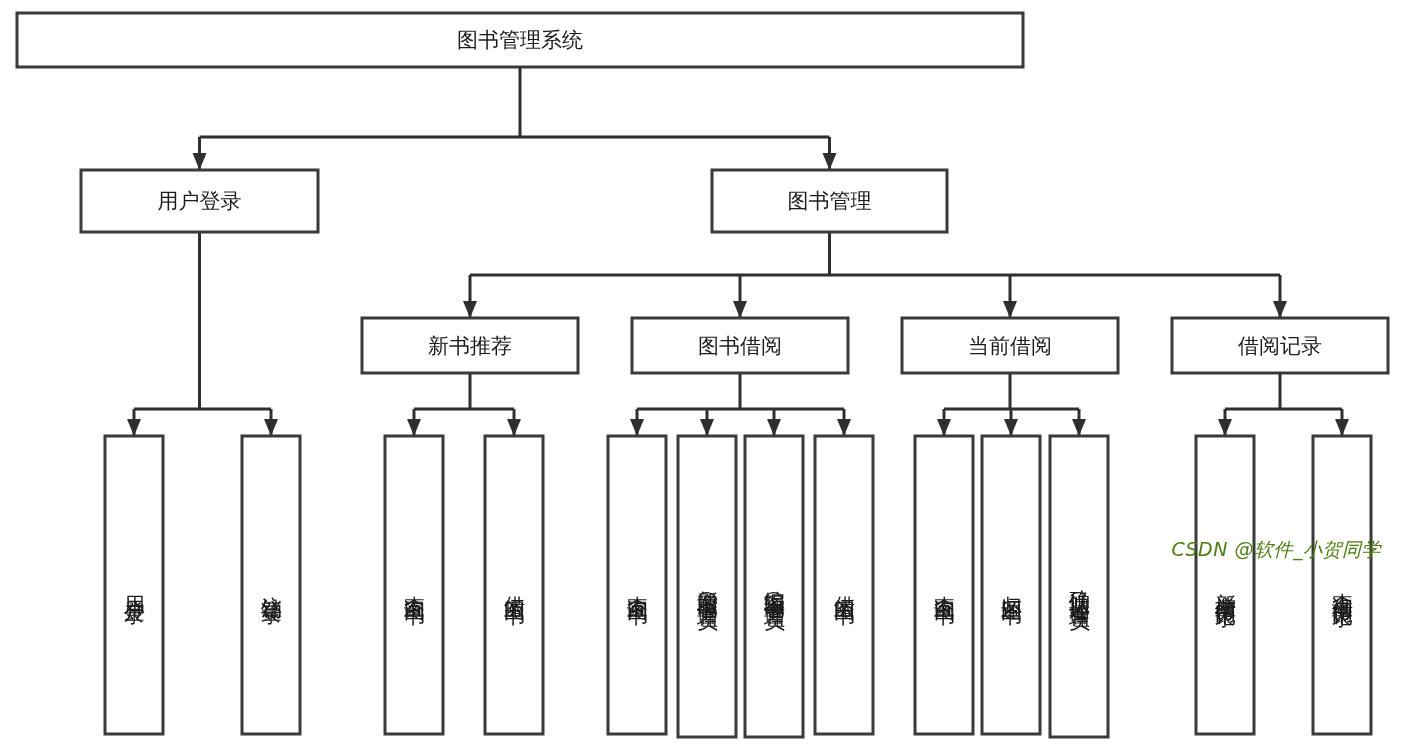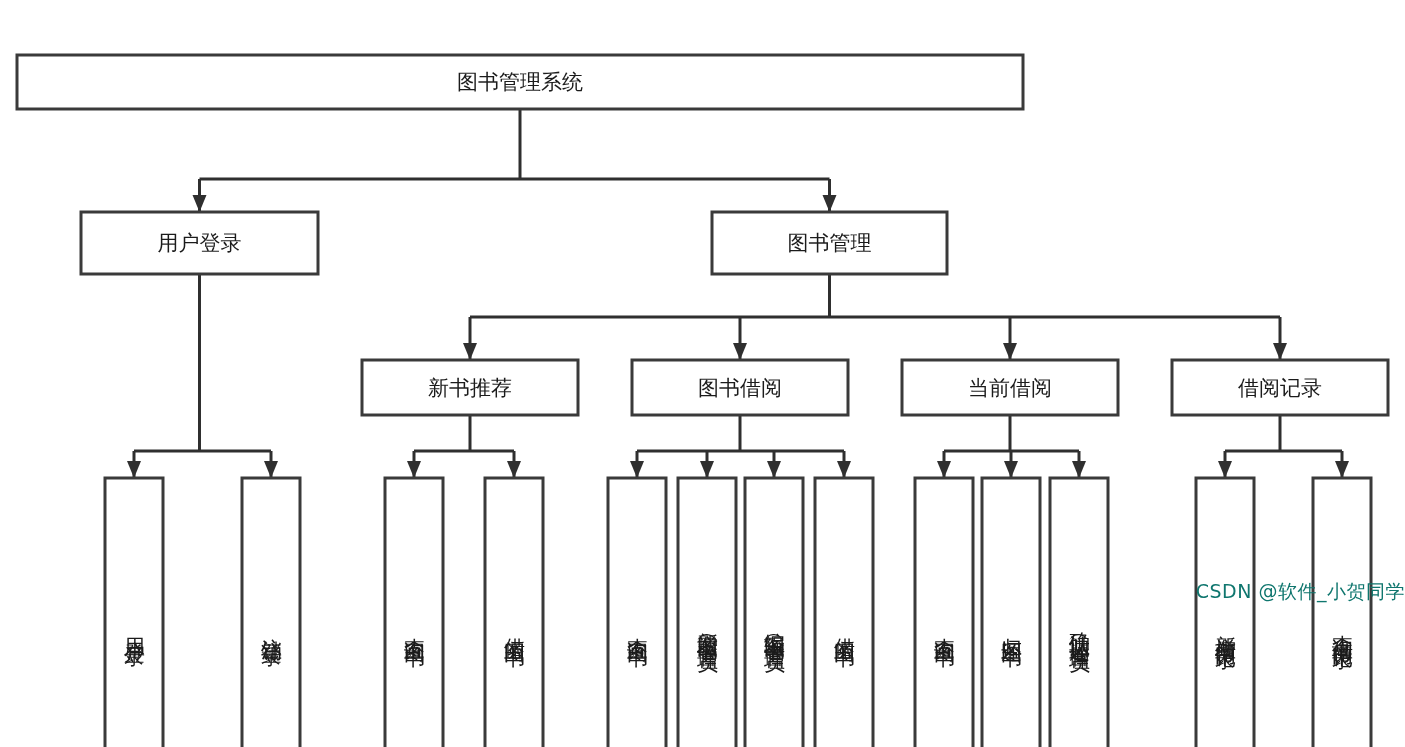--- a/index.html
+++ b/index.html
@@ -14,21 +14,20 @@
     position: relative;
     overflow: hidden;
     font-family: "DejaVu Sans", "Liberation Sans", sans-serif;
   }
   #diagram-root {
     position: absolute;
     left: 0;
     top: 0;
     width: 1405px;
     height: 571px;
-    margin-top: 42px;
   }
   svg.diagram {
     display: block;
     width: 1405px;
     height: 747px;
   }
   .node-box {
     fill: #ffffff;
     stroke: #3a3a3a;
     stroke-width: 3;
@@ -63,28 +62,29 @@
     font-family: "DejaVu Sans", "Liberation Sans", sans-serif;
     font-size: 21px;
     line-height: 1.18;
     letter-spacing: 3px;
     color: #1b1b1b;
     white-space: nowrap;
     text-align: center;
   }
   .watermark {
     position: absolute;
-    right: 0;
+    right: 24px;
     bottom: 8px;
     font-family: "DejaVu Sans", "Liberation Sans", sans-serif;
     font-size: 19px;
-    color: #0f766e;
+    color: #4d7c0f;
     letter-spacing: 0.5px;
     white-space: nowrap;
     user-select: none;
+    font-style: italic;
   }
 </style>
 </head>
 <body>
 
 <div id="diagram-root">
   <svg class="diagram" viewBox="0 0 1405 747" xmlns="http://www.w3.org/2000/svg">
     <g id="connector-layer">
         <line x1="520" y1="67" x2="520" y2="137" class="connector"></line>
         <line x1="199.5" y1="137" x2="829.5" y2="137" class="connector"></line>

